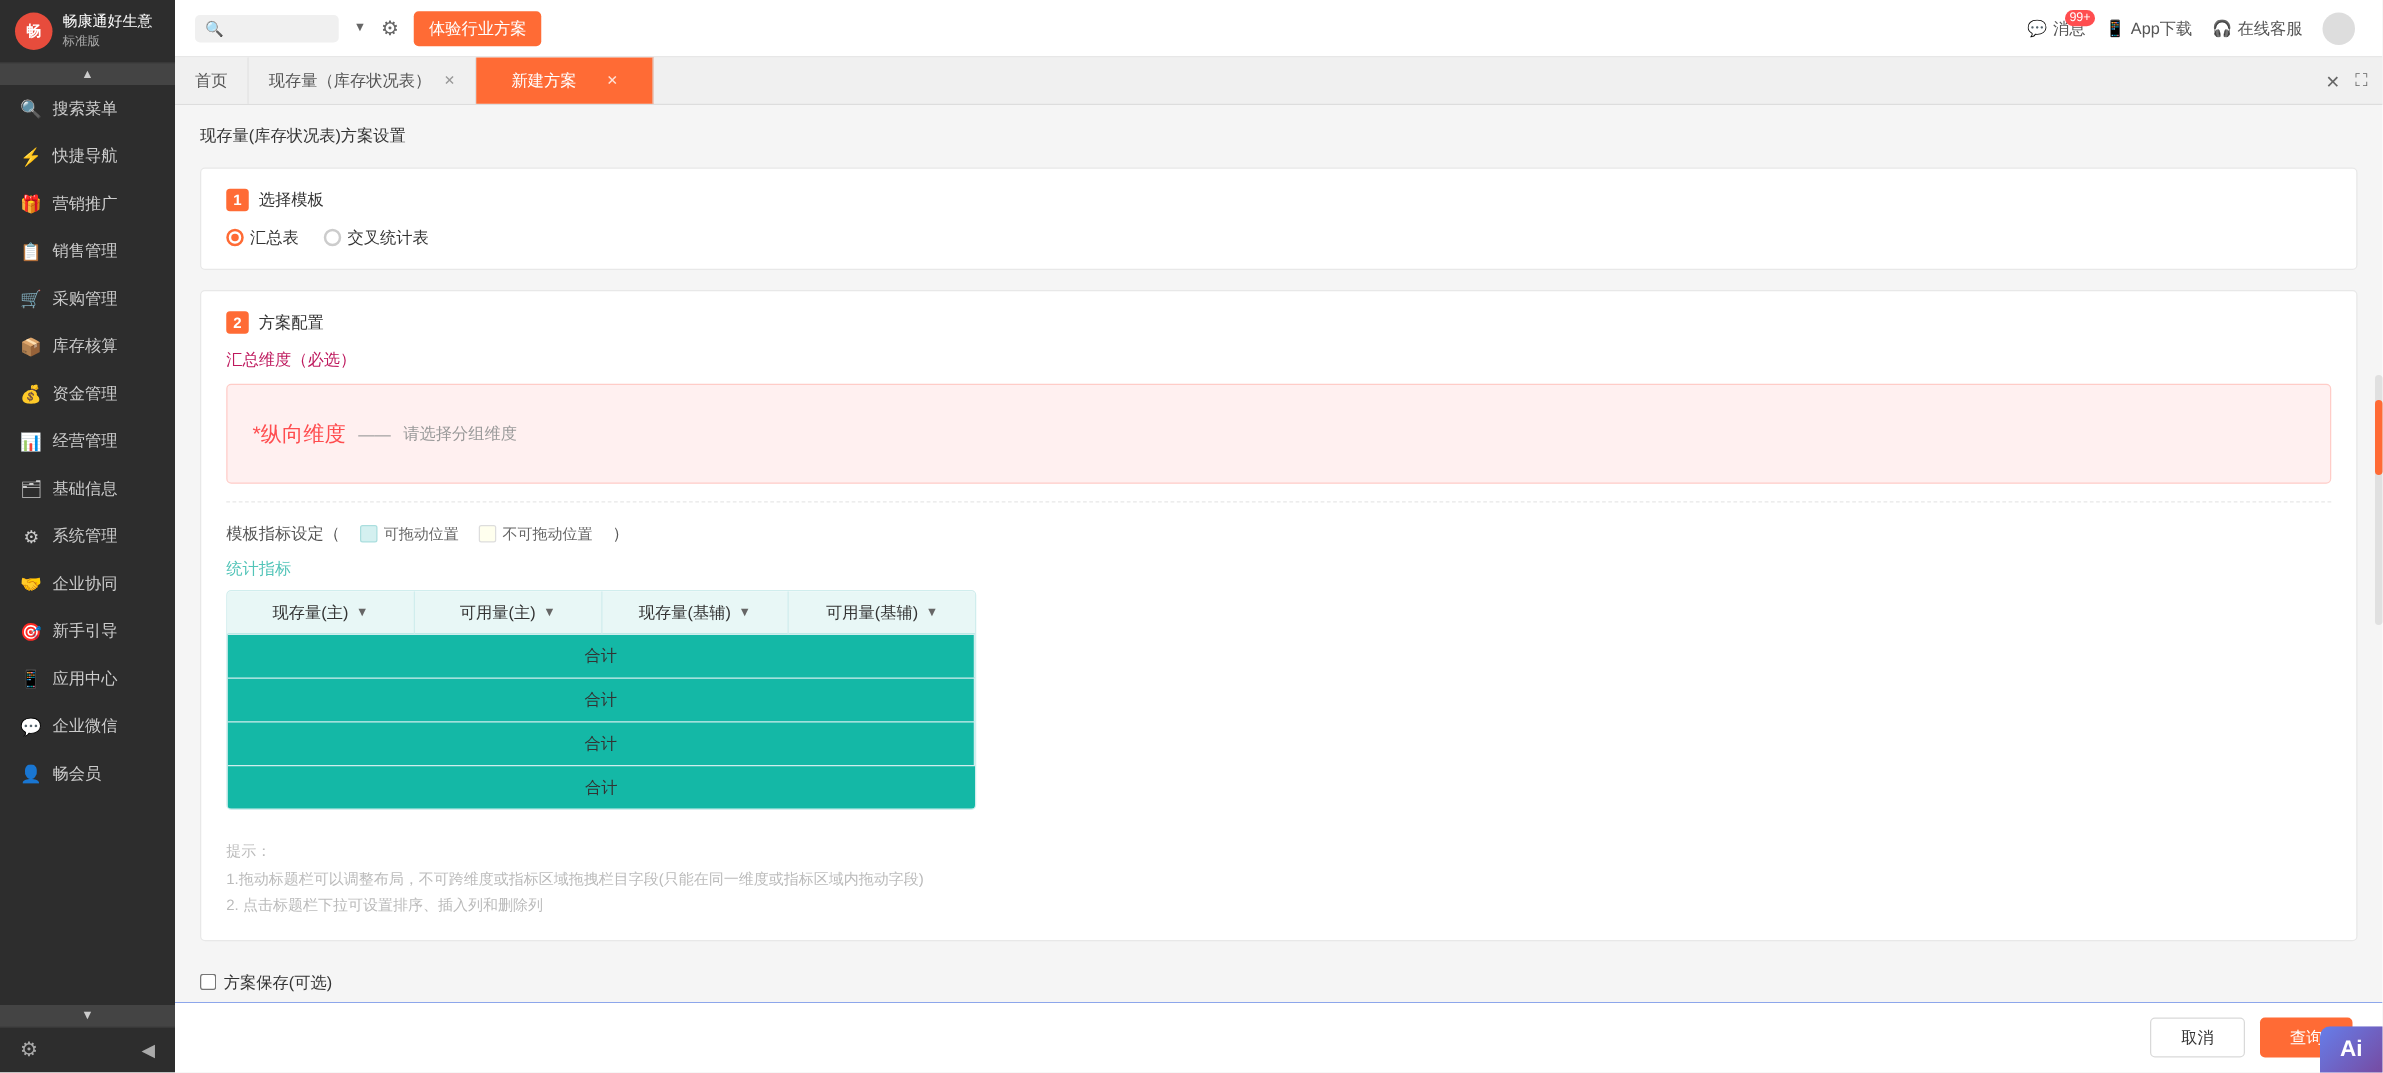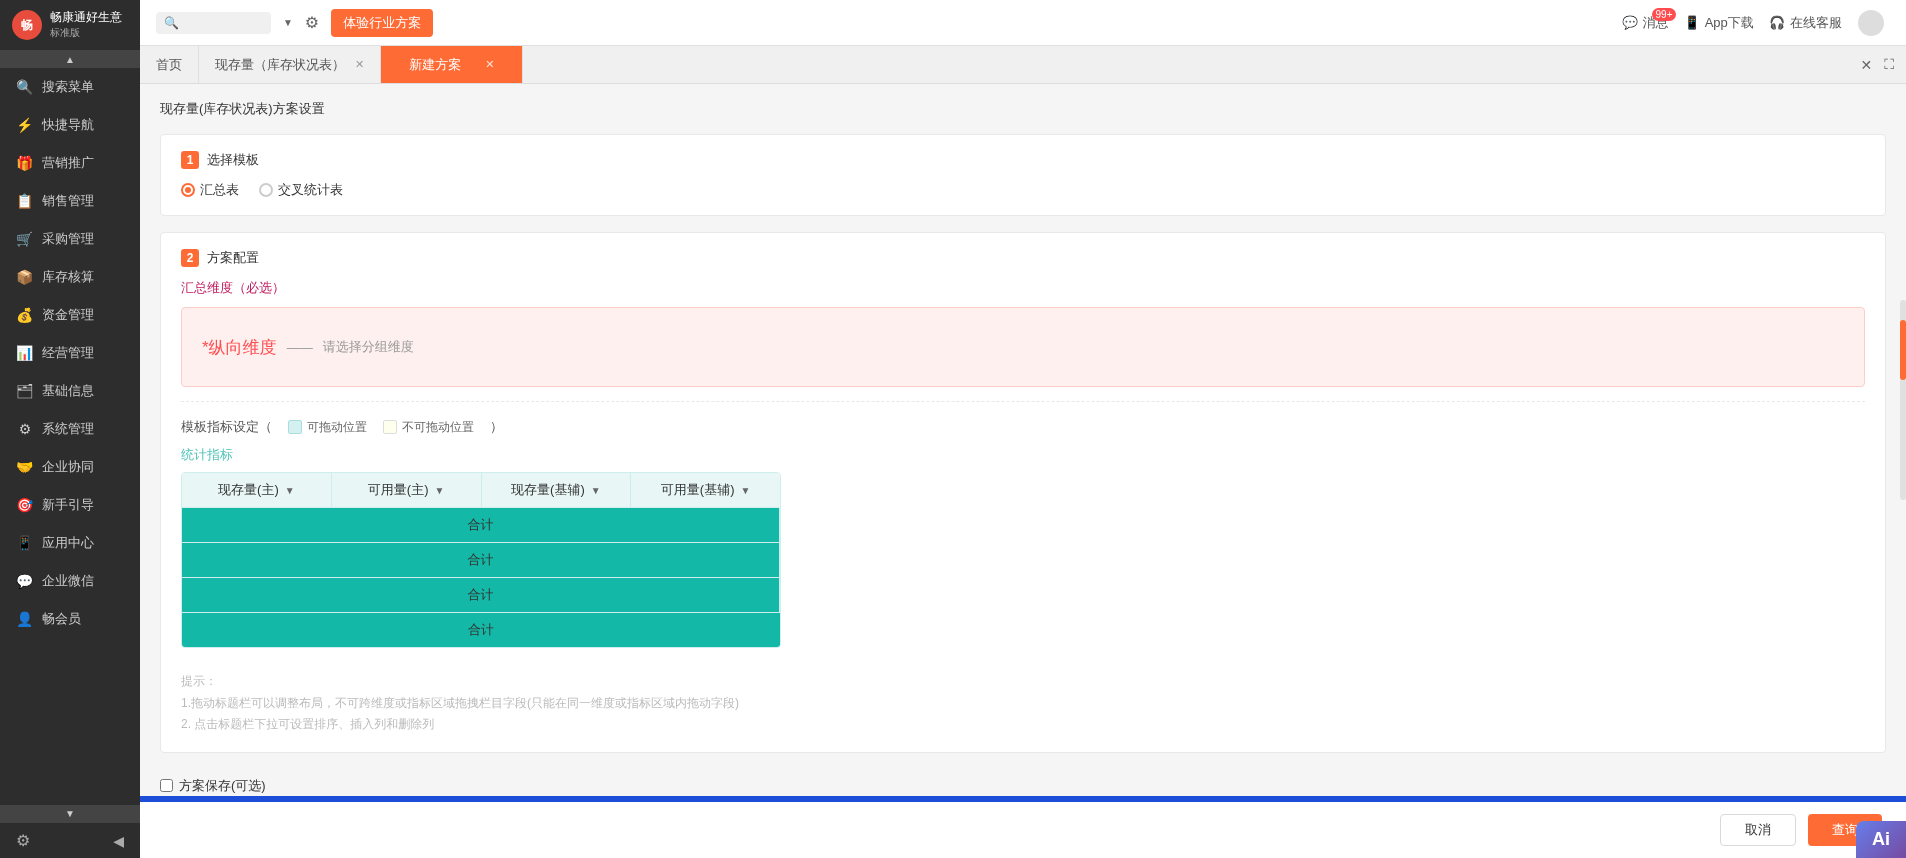--- a/index.html
+++ b/index.html
@@ -174,21 +174,21 @@
 
     
     .tips-box { margin-top: 16px; color: #bbb; font-size: 12px; line-height: 1.8; }
 
     
     .save-option { display: flex; align-items: center; gap: 6px; font-size: 13px; color: #333; cursor: pointer; }
     .save-option input[type=checkbox] { cursor: pointer; }
 
     
     .page-footer {
-      background: #fff; border-top: 6px solid #1d4ed8; padding: 12px 24px;
+      background: #fff; border-top: 1px solid #1d4ed8; padding: 12px 24px;
       display: flex; justify-content: flex-end; gap: 12px; flex-shrink: 0;
     }
     .btn-cancel {
       background: #fff; border: 1px solid #d9d9d9; color: #333;
       padding: 6px 24px; border-radius: 4px; cursor: pointer; font-size: 13px;
     }
     .btn-query {
       background: #ff6b35; color: #fff; border: none;
       padding: 6px 24px; border-radius: 4px; cursor: pointer; font-size: 13px;
     }

